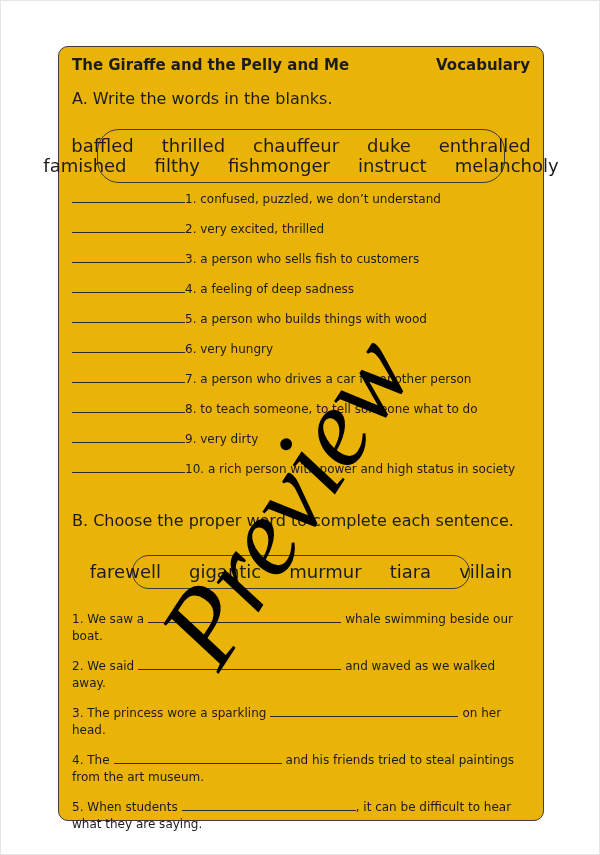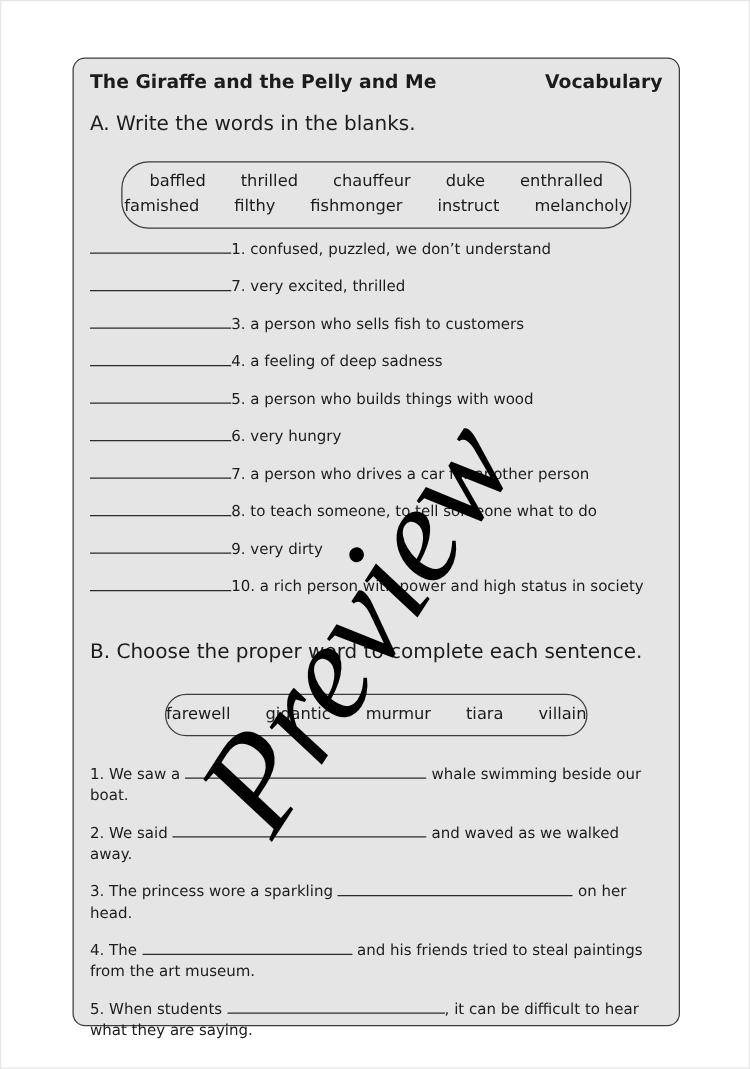--- a/index.html
+++ b/index.html
@@ -13,37 +13,37 @@
   }
   .canvas { position:absolute; inset:0; background:#fff; border:1px solid #e6e6e6; }
 
   .page-border {
     position:absolute;
     left:57px; top:45px;
     width:486px; height:775px;
     border:1.6px solid #3c3c3c;
     border-radius:10px;
     padding:9px 13px 0 13px;
-    background:#e5e5e5;
+    background:#eab308;
   }
 
   .header {
     display:flex; justify-content:space-between; align-items:baseline;
     font-size:15px; font-weight:bold;
     margin-bottom:15px;
   }
 
   .instruction { font-size:16px; margin-bottom:21px; }
 
   .word-bank {
     border:1.4px solid #3c3c3c;
     border-radius:22px;
     margin:0 auto;
     padding:6px 12px;
-    font-size:13px;
+    font-size:18px;
   }
   .word-bank.bank-a { width:408px; }
   .word-bank.bank-b { width:338px; margin-top:25px; }
   .word-row { display:flex; justify-content:center; gap:28px; line-height:20px; }
 
   .definitions { margin-top:8px; }
   .def-item { font-size:12px; line-height:16.5px; margin-bottom:13.5px; white-space:nowrap; }
 
   .blank {
     display:inline-block;
@@ -96,21 +96,21 @@
         <span>famished</span>
         <span>filthy</span>
         <span>fishmonger</span>
         <span>instruct</span>
         <span>melancholy</span>
       </div>
     </div>
 
     <div class="definitions">
       <div class="def-item"><span class="blank blank-a"></span><span>1. confused, puzzled, we don’t understand</span></div>
-      <div class="def-item"><span class="blank blank-a"></span><span>7. very excited, thrilled</span></div>
+      <div class="def-item"><span class="blank blank-a"></span><span>2. very excited, thrilled</span></div>
       <div class="def-item"><span class="blank blank-a"></span><span>3. a person who sells fish to customers</span></div>
       <div class="def-item"><span class="blank blank-a"></span><span>4. a feeling of deep sadness</span></div>
       <div class="def-item"><span class="blank blank-a"></span><span>5. a person who builds things with wood</span></div>
       <div class="def-item"><span class="blank blank-a"></span><span>6. very hungry</span></div>
       <div class="def-item"><span class="blank blank-a"></span><span>7. a person who drives a car for another person</span></div>
       <div class="def-item"><span class="blank blank-a"></span><span>8. to teach someone, to tell someone what to do</span></div>
       <div class="def-item"><span class="blank blank-a"></span><span>9. very dirty</span></div>
       <div class="def-item"><span class="blank blank-a"></span><span>10. a rich person with power and high status in society</span></div>
     </div>
 

